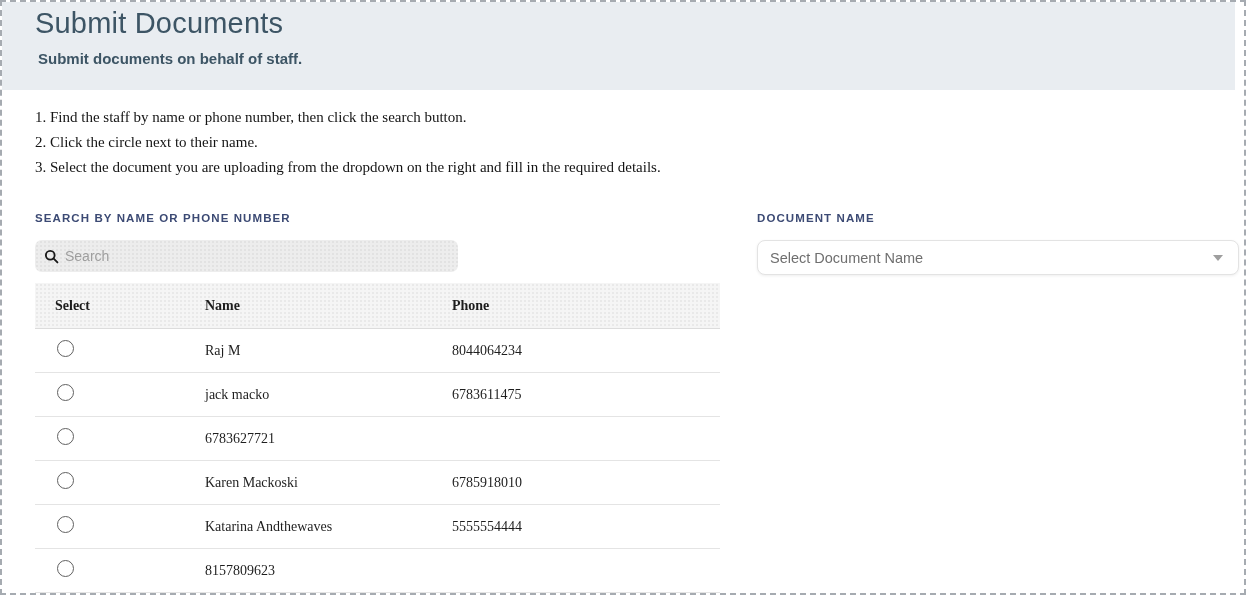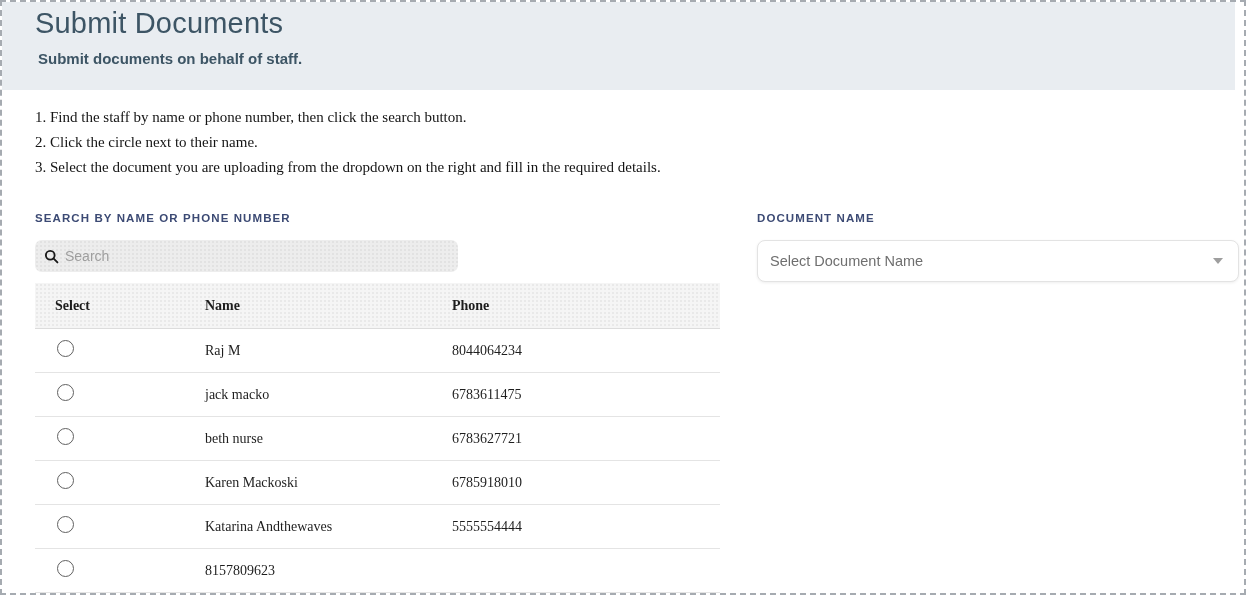--- a/index.html
+++ b/index.html
@@ -44,21 +44,21 @@
   .t-head { height:46px; font-weight:700; font-size:14px; color:#1c1c1c;
             background-color:#f5f5f5;
             background-image:radial-gradient(#e9e9e9 1px, transparent 1px);
             background-size:4px 4px; }
   .t-row { height:44px; border-bottom:1px solid #e4e4e4; font-size:14px; color:#1e1e1e; }
   .t-head { border-bottom:1px solid #dcdcdc; }
   .radio { display:inline-block; width:17px; height:17px; border:1.5px solid #616161;
            border-radius:50%; background:#fff; cursor:pointer; margin-left:2px; }
 
   
-  .dropdown { position:absolute; left:755px; top:238px; width:482px; height:42px;
+  .dropdown { position:absolute; left:755px; top:238px; width:482px; height:35px;
               background:#ffffff; border:1px solid #e3e3e3; border-radius:8px;
               box-shadow:0 1px 3px rgba(0,0,0,0.07);
               display:flex; align-items:center; justify-content:space-between;
               padding:0 15px 0 12px; cursor:pointer; }
   .dropdown-value { font-size:14.5px; color:#6f6f6f; }
   .caret { width:0; height:0; border-left:5px solid transparent;
            border-right:5px solid transparent; border-top:6px solid #9e9e9e; }
 </style>
 </head>
 <body>
@@ -106,21 +106,20 @@
       <span class="radio"></span>
     </div>
     <div>jack macko</div>
     <div>6783611475</div>
   </div>
 
   <div class="t-row">
     <div>
       <span class="radio"></span>
     </div>
-    <div>beth nurse</div>
     <div>6783627721</div>
   </div>
 
   <div class="t-row">
     <div>
       <span class="radio"></span>
     </div>
     <div>Karen Mackoski</div>
     <div>6785918010</div>
   </div>

